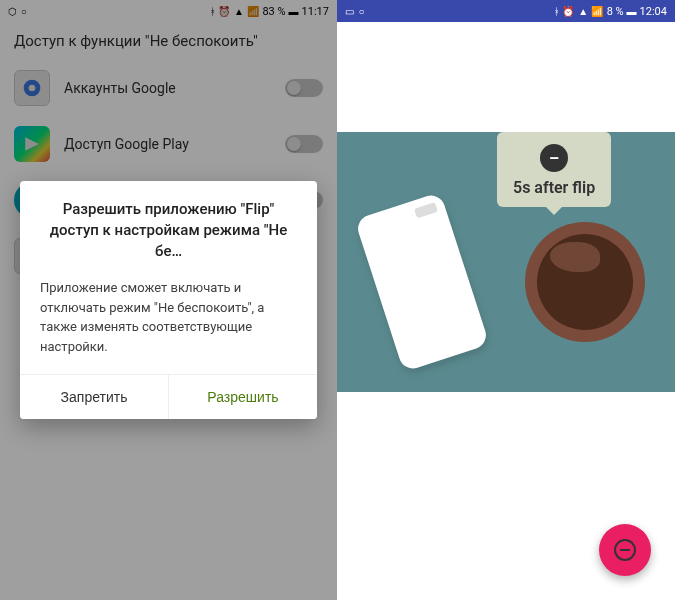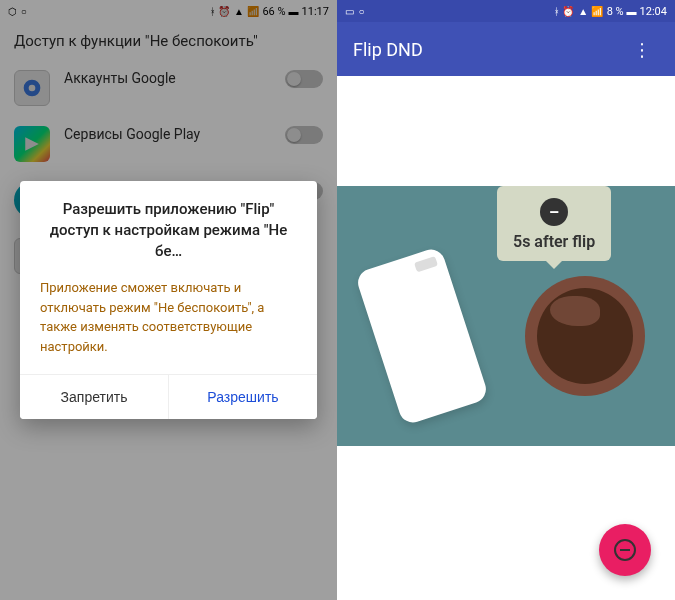--- a/index.html
+++ b/index.html
@@ -13,38 +13,38 @@
     .status-bar { height: 22px; display: flex; align-items: center; padding: 0 8px; font-size: 11px; }
     .status-icons-left { display: flex; gap: 4px; align-items: center; }
     .status-icons-right { margin-left: auto; display: flex; gap: 3px; align-items: center; }
     .status-icon { font-size: 10px; }
     
     
     .left-header { padding: 10px 14px; font-size: 15px; color: #333; }
     
     
     .app-list { padding: 0; }
-    .app-row { display: flex; padding: 10px 14px; gap: 14px; }
+    .app-row { display: flex; align-items: center; padding: 10px 14px; gap: 14px; }
     .app-icon { width: 36px; height: 36px; border-radius: 6px; display: flex; align-items: center; justify-content: center; font-size: 18px; }
     .app-icon-google { background: #fff; border: 1px solid #ddd; }
     .app-icon-play { background: linear-gradient(135deg, #00d4ff 0%, #00ff88 50%, #ffeb3b 75%, #ff5252 100%); }
     .app-icon-flip { background: #00bcd4; color: #fff; border-radius: 50%; }
     .app-name { flex: 1; font-size: 14px; color: #333; }
     .toggle { width: 38px; height: 18px; background: #ddd; border-radius: 10px; position: relative; }
     .toggle::after { content: ''; position: absolute; width: 14px; height: 14px; background: #fff; border-radius: 50%; top: 2px; left: 2px; box-shadow: 0 1px 2px rgba(0,0,0,0.3); }
     
     
     .modal-overlay { position: absolute; inset: 0; background: rgba(0,0,0,0.35); display: flex; align-items: center; justify-content: center; padding: 20px; }
     .modal { background: #fff; border-radius: 4px; overflow: hidden; width: 100%; box-shadow: 0 8px 24px rgba(0,0,0,0.3); }
     .modal-title { padding: 18px 20px 8px; font-size: 15px; font-weight: 500; color: #222; text-align: center; line-height: 1.4; }
-    .modal-body { padding: 8px 20px 18px; font-size: 13px; color: #a16207; line-height: 1.5; }
+    .modal-body { padding: 8px 20px 18px; font-size: 13px; color: #404040; line-height: 1.5; }
     .modal-actions { display: flex; border-top: 1px solid #eee; }
     .modal-btn { flex: 1; padding: 14px; font-size: 14px; background: #fff; border: none; cursor: pointer; }
     .modal-btn-deny { color: #333; border-right: 1px solid #eee; }
-    .modal-btn-allow { color: #1d4ed8; font-weight: 500; }
+    .modal-btn-allow { color: #4d7c0f; font-weight: 500; }
     
     
     .app-bar { background: #3f51b5; color: #fff; height: 54px; display: flex; align-items: center; padding: 0 16px; }
     .app-bar-title { font-size: 18px; font-weight: 400; }
     .app-bar-menu { margin-left: auto; font-size: 18px; cursor: pointer; padding: 8px; }
     
     
     .illustration { position: relative; height: 260px; margin-top: 110px; background: #5a8a8f; overflow: hidden; }
     .phone-shape { position: absolute; width: 90px; height: 160px; background: #fff; border-radius: 14px; left: 40px; top: 70px; transform: rotate(-18deg); box-shadow: 0 4px 8px rgba(0,0,0,0.15); }
     .phone-camera { position: absolute; top: 8px; right: 8px; width: 22px; height: 10px; background: #ddd; border-radius: 3px; }
@@ -72,21 +72,21 @@
     <div class="status-bar status-left">
       <div class="status-icons-left">
         <span class="status-icon">⬡</span>
         <span class="status-icon">○</span>
       </div>
       <div class="status-icons-right">
         <span class="status-icon">ᚼ</span>
         <span class="status-icon">⏰</span>
         <span class="status-icon">▲</span>
         <span class="status-icon">📶</span>
-        <span>66 %</span>
+        <span>83 %</span>
         <span class="status-icon">▬</span>
         <span>11:17</span>
       </div>
     </div>
 
     <div class="left-header">Доступ к функции "Не беспокоить"</div>
 
     <div class="app-list">
       <div class="app-row">
         <div class="app-icon app-icon-google">
@@ -97,21 +97,21 @@
         </div>
         <div class="app-name">Аккаунты Google</div>
         <div class="toggle"></div>
       </div>
       <div class="app-row">
         <div class="app-icon app-icon-play">
           <svg width="18" height="18" viewBox="0 0 24 24">
               <path d="M3 3 L21 12 L3 21 Z" fill="#fff"></path>
             </svg>
         </div>
-        <div class="app-name">Сервисы Google Play</div>
+        <div class="app-name">Доступ Google Play</div>
         <div class="toggle"></div>
       </div>
       <div class="app-row">
         <div class="app-icon app-icon-flip">
           <svg width="20" height="20" viewBox="0 0 24 24">
               <circle cx="12" cy="12" r="10" fill="#00bcd4"></circle>
               <rect x="7" y="11" width="10" height="2" fill="#fff"></rect>
             </svg>
         </div>
         <div class="app-name">Flip</div>
@@ -150,24 +150,20 @@
       <span class="status-icon">ᚼ</span>
       <span class="status-icon">⏰</span>
       <span class="status-icon">▲</span>
       <span class="status-icon">📶</span>
       <span>8 %</span>
       <span class="status-icon">▬</span>
       <span>12:04</span>
     </div>
   </div>
 
-  <div class="app-bar">
-    <div class="app-bar-title">Flip DND</div>
-    <div class="app-bar-menu">⋮</div>
-  </div>
 
   <div class="illustration">
     <div class="tooltip">
       <div class="tooltip-icon">–</div>
       <div class="tooltip-text">5s after flip</div>
     </div>
     <div class="phone-shape">
       <div class="phone-camera"></div>
     </div>
     <div class="coffee-cup">

